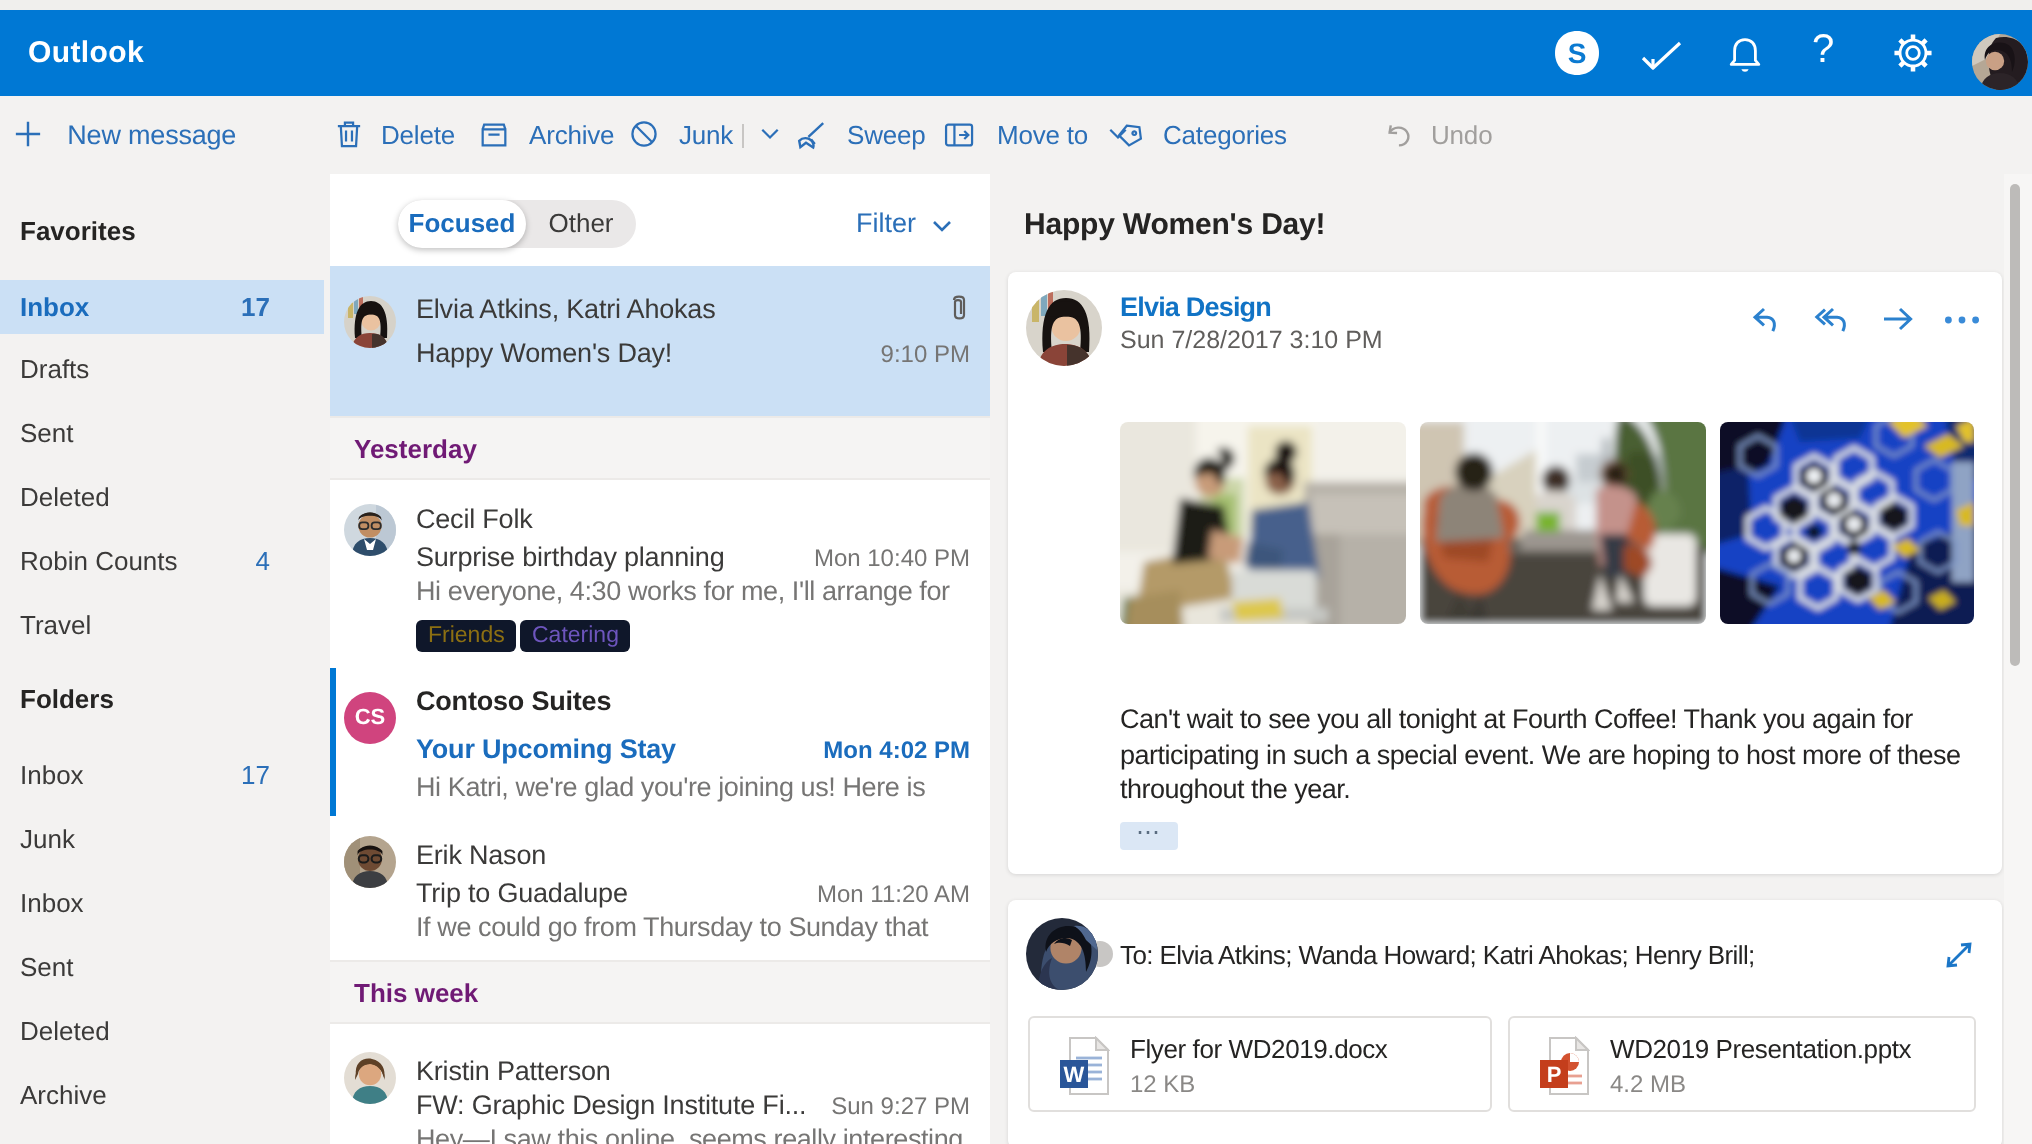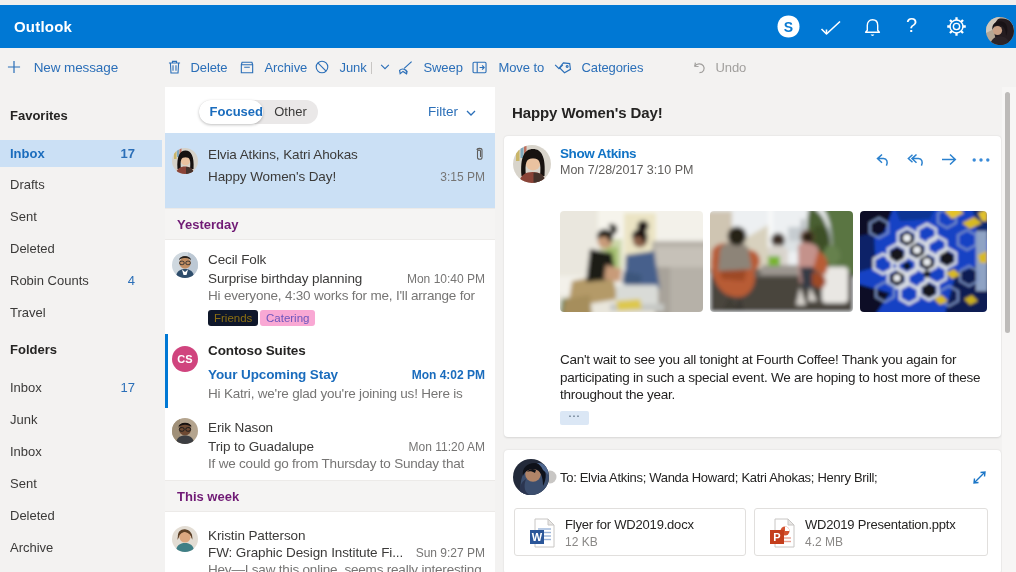--- a/index.html
+++ b/index.html
@@ -191,21 +191,21 @@
         <span class="lbl">Deleted</span>
       </div>
     <div class="sbrow" style="top:445px">
         <span class="lbl">Archive</span>
       </div>
   </div>
   <div class="abs" id="list">
 
     <div class="abs" style="left:34px;top:13px;width:119px;height:24px;background:#eae8e8;border-radius:12px"></div>
     <div class="abs" style="left:34px;top:13px;width:64px;height:24px;background:#fff;border-radius:12px;box-shadow:0 1px 3px rgba(0,0,0,.25)"></div>
-    <div class="abs" style="left:34px;top:13px;width:64px;height:24px;line-height:24px;text-align:right;color:#1a6cbd;font-weight:bold;font-size:13px">Focused</div>
+    <div class="abs" style="left:34px;top:13px;width:64px;height:24px;line-height:24px;text-align:center;color:#1a6cbd;font-weight:bold;font-size:13px">Focused</div>
     <div class="abs" style="left:98px;top:13px;width:55px;height:24px;line-height:24px;text-align:center;color:#3b3a39;font-size:13px">Other</div>
     <div class="abs" style="left:263px;top:13px;height:24px;line-height:24px;color:#2b6fb8;font-size:13.5px">Filter
       <svg width="10" height="6" viewBox="0 0 10 6" style="margin-left:4px">
           <path d="M1 1 L5 5 L9 1" fill="none" stroke="#2b6fb8" stroke-width="1.3"></path>
         </svg>
     </div>
 
     <div class="litem" style="top:46px;height:75px;background:#cbe0f5">
       <div class="lav" style="top:15px"><svg width="26" height="26" viewBox="0 0 26 26">
             <rect width="26" height="26" fill="#d6d2c9"></rect>
@@ -214,21 +214,21 @@
             <rect x="7.5" y="0" width="2" height="8" fill="#bd6f5e"></rect>
             <circle cx="13.5" cy="12.6" r="4.7" fill="#eac2a0"></circle>
             <path d="M5.5 21 C4.5 8 8 2.5 13.5 2.5 C19 2.5 22.5 8 21.5 21 L18 21 C19 12 17.8 9.2 13.5 9.2 C9.2 9.2 8 12 9 21 Z" fill="#171210"></path>
             <path d="M7 9 C8 4.5 11 3.5 13.5 3.5 C16 3.5 19 4.5 20 9 C18 6.8 16 6.2 13.5 6.2 C11 6.2 9 6.8 7 9 Z" fill="#171210"></path>
             <rect x="8" y="5.5" width="11" height="3.6" fill="#171210"></rect>
             <path d="M4 26 C4.5 20.5 8.5 18.5 13 18.5 C17.5 18.5 21.5 20.5 22 26 Z" fill="#8a4438"></path>
             <path d="M14 19 C17.5 18.5 21.5 20.5 22 26 L14 26 Z" fill="#45332c"></path>
           </svg></div>
       <div class="l1" style="top:14px">Elvia Atkins, Katri Ahokas</div>
       <div class="l2" style="top:36px">Happy Women's Day!</div>
-      <div class="ltime" style="top:37px">3:15 PM</div>
+      <div class="ltime" style="top:37px">9:10 PM</div>
       <svg class="abs" style="right:11px;top:13px" width="9" height="15" viewBox="0 0 9 15">
           <path d="M2 4 C2 1.8 7 1.8 7 4 L7 11.5 C7 13.8 2.5 13.8 2.5 11.5 L2.5 5 C2.5 3.8 5.5 3.8 5.5 5 L5.5 11" fill="none" stroke="#5f5d5b" stroke-width="1.1"></path>
         </svg>
     </div>
 
     <div class="lsec" style="top:121px;height:32px;line-height:32px">
         <span>Yesterday</span>
       </div>
 
     <div class="litem" style="top:153px;height:94px">
@@ -241,21 +241,21 @@
             <rect x="7.6" y="9.2" width="4.6" height="3.4" rx="1.6" fill="none" stroke="#2c2c2c" stroke-width="0.9"></rect>
             <rect x="13.8" y="9.2" width="4.6" height="3.4" rx="1.6" fill="none" stroke="#2c2c2c" stroke-width="0.9"></rect>
             <path d="M4 26 C4 19.5 8 17 13 17 C18 17 22 19.5 22 26 Z" fill="#2e4d6b"></path>
             <path d="M10 17.5 L13 20 L16 17.5 L14.5 23 L11.5 23 Z" fill="#fff"></path>
           </svg></div>
       <div class="l1" style="top:12px">Cecil Folk</div>
       <div class="l2" style="top:31px">Surprise birthday planning</div>
       <div class="l3" style="top:48px">Hi everyone, 4:30 works for me, I'll arrange for</div>
       <div class="ltime" style="top:32px">Mon 10:40 PM</div>
       <div class="tag" style="left:43px;top:70px;background:#0f172a;color:#8c6f12">Friends</div>
-      <div class="tag" style="left:95px;top:70px;background:#f9a8d4;color:#6d55bd">Catering</div>
+      <div class="tag" style="left:95px;top:70px;background:#0f172a;color:#6d55bd">Catering</div>
     </div>
 
     <div class="litem" style="top:247px;height:74px">
       <div class="abs" style="left:0;top:0;width:3px;height:74px;background:#0078d4"></div>
       <div class="lav" style="top:12px;background:#d0447e;color:#fff;font-size:11px;font-weight:bold;text-align:center;line-height:26px">CS</div>
       <div class="l1" style="top:9px;color:#252423;font-weight:bold">Contoso Suites</div>
       <div class="l2" style="top:33px;color:#1a6cbd;font-weight:bold">Your Upcoming Stay</div>
       <div class="l3" style="top:52px">Hi Katri, we're glad you're joining us! Here is</div>
       <div class="ltime" style="top:34px;color:#1a6cbd;font-weight:bold;font-size:12px">Mon 4:02 PM</div>
     </div>
@@ -311,22 +311,22 @@
             <rect x="7.5" y="0" width="3" height="13" fill="#7fa8bd"></rect>
             <rect x="11" y="0" width="2.5" height="11" fill="#bd6f5e"></rect>
             <circle cx="20" cy="18.2" r="7.3" fill="#eac2a0"></circle>
             <path d="M8.5 31 C7 12 11.5 4 20 4 C28.5 4 33 12 31.5 31 L27 31 C28.4 17.6 26.6 13.2 20 13.2 C13.4 13.2 11.6 17.6 13 31 Z" fill="#171210"></path>
             <path d="M10 13.5 C11.5 7 15.5 5.5 20 5.5 C24.5 5.5 28.5 7 30 13.5 C27 10.2 24 9.3 20 9.3 C16 9.3 13 10.2 10 13.5 Z" fill="#171210"></path>
             <rect x="12" y="8" width="16" height="5.2" fill="#171210"></rect>
             <path d="M6 38 C7 30 13 27 19.5 27 C26 27 32 30 33 38 Z" fill="#8a4438"></path>
             <path d="M20.5 27.5 C26 27 32 30 33 38 L20.5 38 Z" fill="#45332c"></path>
           </g>
         </svg>
-      <div class="abs" style="left:56px;top:10px;font-size:13.5px;letter-spacing:-0.4px;font-weight:bold;color:#1173c5">Show Atkins</div>
-      <div class="abs" style="left:56px;top:27px;font-size:12.5px;color:#605e5c">Mon 7/28/2017 3:10 PM</div>
+      <div class="abs" style="left:56px;top:10px;font-size:13.5px;letter-spacing:-0.4px;font-weight:bold;color:#1173c5">Elvia Design</div>
+      <div class="abs" style="left:56px;top:27px;font-size:12.5px;color:#605e5c">Sun 7/28/2017 3:10 PM</div>
       <svg class="abs" style="left:372px;top:17px" width="14" height="14" viewBox="0 0 14 14">
           <path d="M6 1.5 L1.5 5.6 L6 9.7 M1.5 5.6 L7.5 5.6 C10.8 5.9 12.2 8.6 10.4 12.6" fill="none" stroke="#2b81ce" stroke-width="1.5"></path>
         </svg>
       <svg class="abs" style="left:403px;top:17px" width="18" height="14" viewBox="0 0 18 14">
           <path d="M9.5 1.5 L5 5.6 L9.5 9.7 M5.5 1.8 L1.4 5.5 L5.5 9.2 M5 5.6 L11.5 5.6 C14.8 5.9 16.2 8.6 14.4 12.6" fill="none" stroke="#2b81ce" stroke-width="1.5"></path>
         </svg>
       <svg class="abs" style="left:437px;top:17px" width="16" height="13" viewBox="0 0 16 13">
           <path d="M1 6.5 L14 6.5 M9 1.5 L14.3 6.5 L9 11.5" fill="none" stroke="#2b81ce" stroke-width="1.5"></path>
         </svg>
       <svg class="abs" style="left:468px;top:21px" width="18" height="6" viewBox="0 0 18 6">

